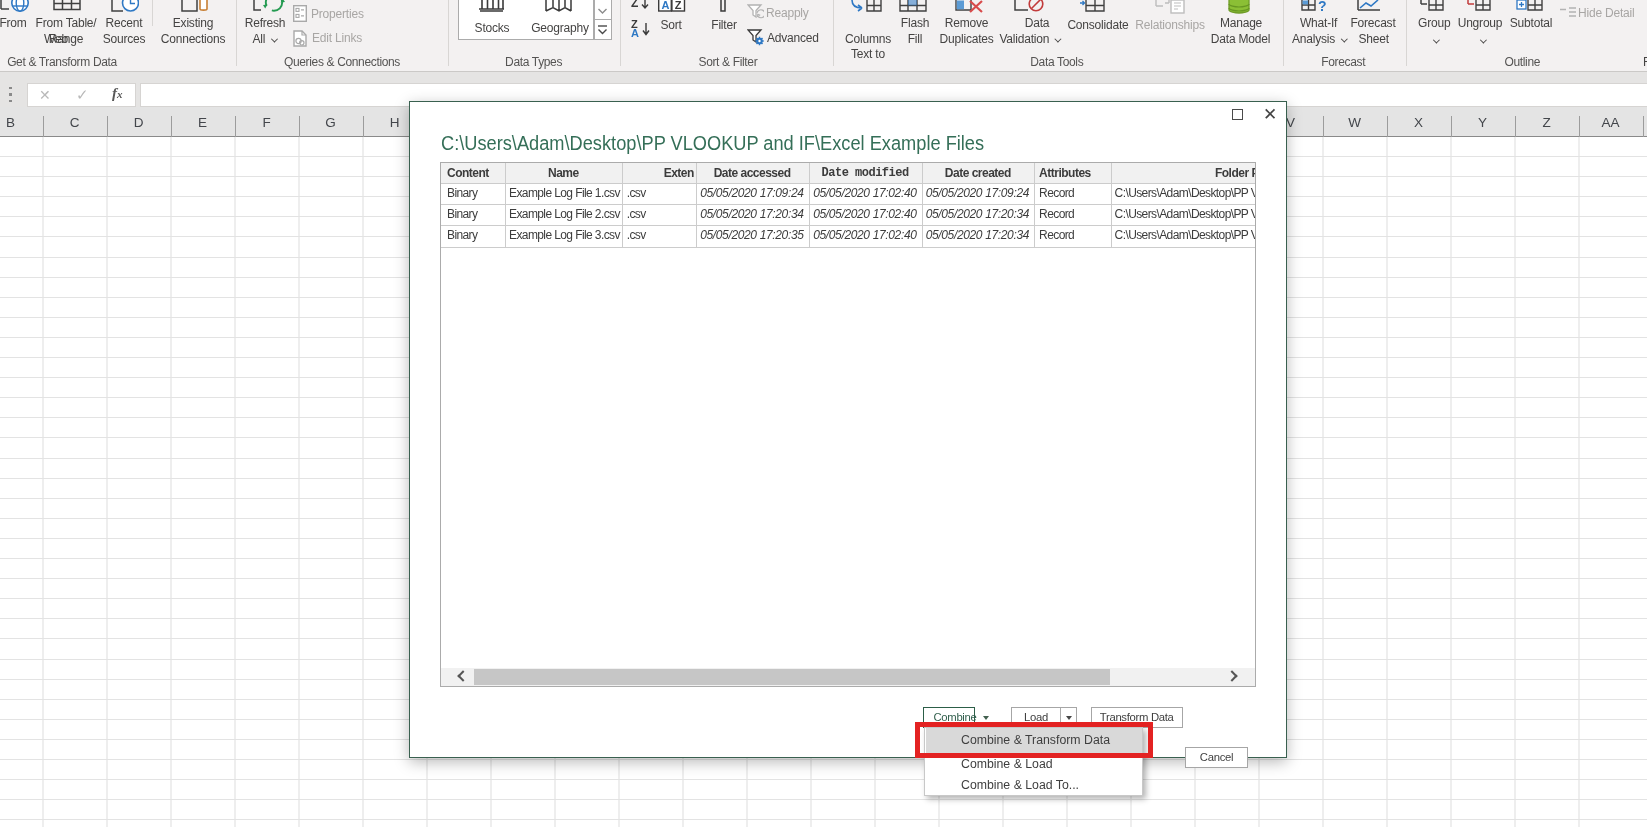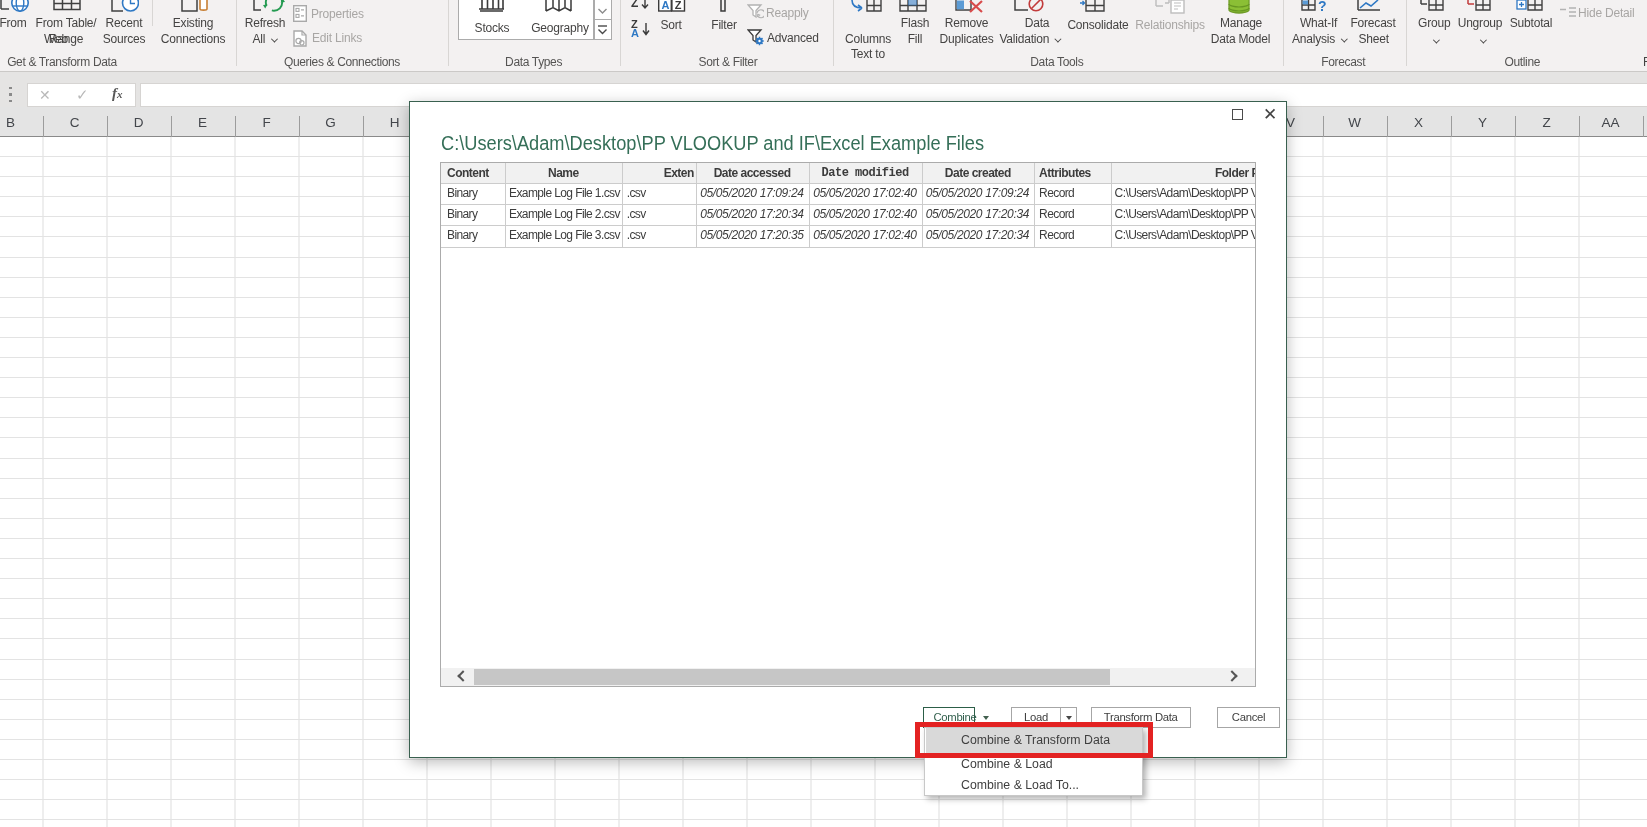--- a/index.html
+++ b/index.html
@@ -372,21 +372,21 @@
     </div>
     <div class="pbtn" id="btn-combine" style="left:513px;width:52px;border:1.5px solid #2c5e48;color:#33604e;">
       <span style="position:absolute;left:0;top:0;width:62px;text-align:center;">Combine</span>
       <span style="position:absolute;left:59px;top:8px;width:0;height:0;border-left:3.5px solid transparent;border-right:3.5px solid transparent;border-top:4.5px solid #42604f;"></span>
     </div>
     <div class="pbtn" id="btn-load" style="left:600.5px;width:66px;">
       <span style="position:absolute;left:0;top:0;width:49px;text-align:center;">Load</span>
       <span style="position:absolute;left:48.5px;top:0;width:1px;height:19px;background:#acacac;"></span>
       <span style="position:absolute;left:54px;top:8px;width:0;height:0;border-left:3.5px solid transparent;border-right:3.5px solid transparent;border-top:4.5px solid #474747;"></span>
     </div>
-    <div class="pbtn" id="btn-transform" style="left:680.7px;width:100px;">Transform Data</div>
-    <div class="pbtn" id="btn-cancel" style="left:807px;width:63px;">Cancel</div>
+    <div class="pbtn" id="btn-transform" style="left:680.7px;width:92px;">Transform Data</div>
+    <div class="pbtn" id="btn-cancel" style="left:775px;width:63px;margin-top:40px;">Cancel</div>
   </div>
   <div id="menu">
     <div class="mitem" style="top:0px;height:25px;line-height:25px;background:#d9d9d9;">Combine &amp; Transform Data</div>
     <div class="mitem" style="top:25px;height:22px;line-height:22px;">Combine &amp; Load</div>
     <div class="mitem" style="top:47px;height:22px;line-height:21px;">Combine &amp; Load To...</div>
   </div>
   <div id="redrect"></div>
 
 </body></html>

